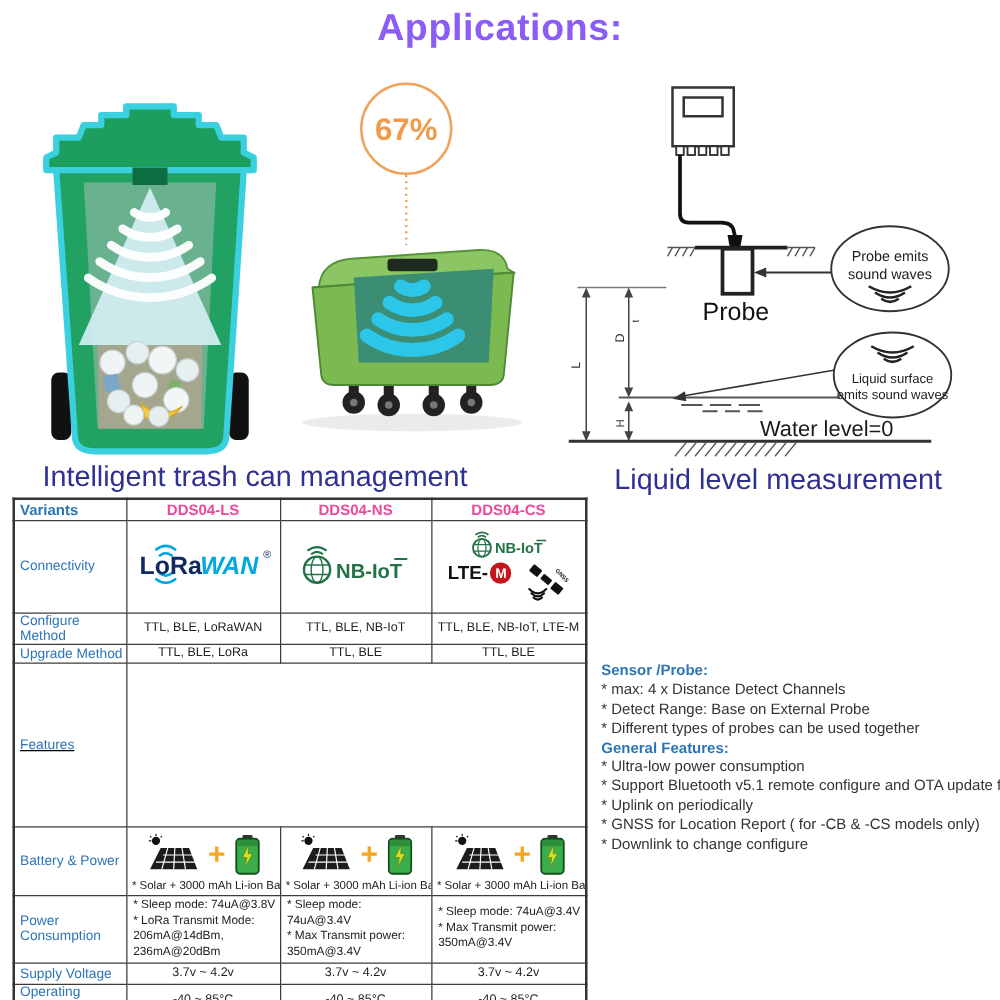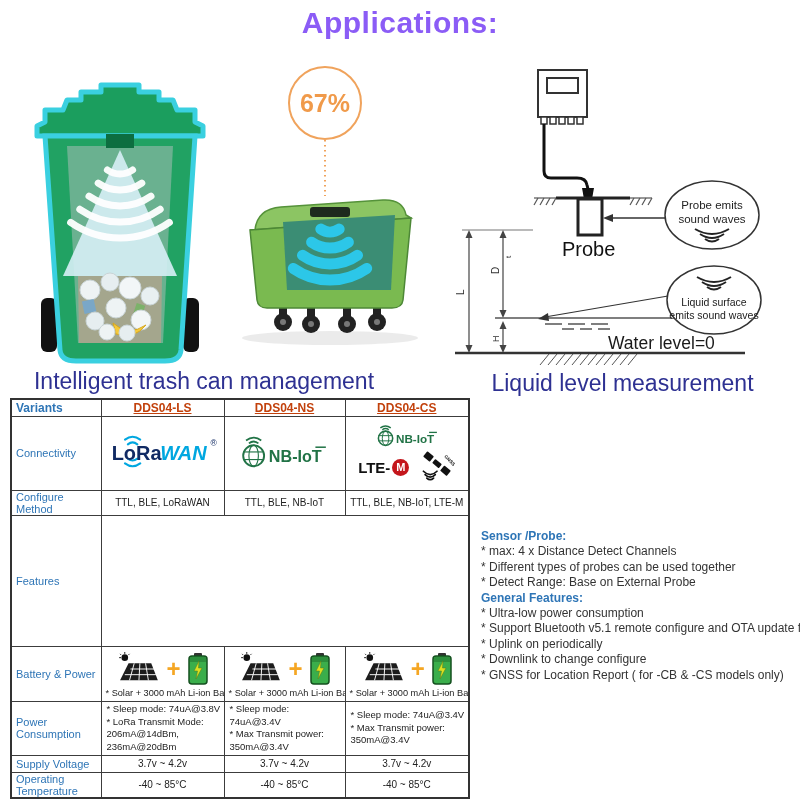--- a/index.html
+++ b/index.html
@@ -10,33 +10,33 @@
   
   .caption{font-size:23px;font-weight:400;color:#2e3192;text-align:center;white-space:nowrap;}
   #caption-left{left:8px;top:368px;width:392px;}
   #caption-right{left:450px;top:370px;width:345px;}
   
   #variant-table{left:10px;top:398px;border-collapse:collapse;table-layout:fixed;width:458px;background:#fff;}
   #variant-table td,#variant-table th{border:1px solid #3c3c3c;padding:0 2px;overflow:hidden;vertical-align:middle;}
   #variant-table{border:2px solid #333;}
   .lbl{color:#2e75b6;font-size:11px;text-align:left;padding-left:4px !important;font-weight:400;margin-top:40px;}
   th.lbl{font-weight:700;font-size:12px;}
-  th.variant{color:#c2410c;font-size:12px;font-weight:700;text-align:center;text-decoration:underline;}
+  th.variant{color:#ec4899;font-size:12px;font-weight:700;text-align:center;}
   .val{font-size:10px;color:#222;text-align:center;margin-left:24px;}
   .val-left{font-size:9.5px;color:#222;text-align:left;padding-left:5px !important;line-height:12.5px;}
   .val-left span{display:block;}
   tr.r-head{height:17px;} tr.r-conn{height:74px;} tr.r-cfg{height:15px;} tr.r-upg{height:15px;}
-  tr.r-feat{height:131px;} tr.r-bat{height:55px;} tr.r-pow{height:54px;} tr.r-sup{height:17px;} tr.r-tmp{height:17px;}
+  tr.r-feat{height:131px;text-decoration:underline;} tr.r-bat{height:55px;} tr.r-pow{height:54px;} tr.r-sup{height:17px;} tr.r-tmp{height:17px;}
   .bat-cell{text-align:center;}
   .bat-icons{display:flex;align-items:center;justify-content:center;gap:7px;height:38px;}
   .plus{color:#f5a623;font-size:24px;font-weight:700;line-height:24px;}
   .bat-caption{font-size:9.2px;color:#222;text-align:left;white-space:nowrap;padding-left:2px;}
   .conn-cell{text-align:center;vertical-align:middle;}
   .cs-stack{display:flex;flex-direction:column;align-items:center;gap:2px;}
-  .cs-row{display:flex;align-items:center;justify-content:center;gap:10px;}
+  .cs-row{display:flex;align-items:flex-start;justify-content:center;gap:10px;}
   .ltem{display:flex;align-items:center;gap:2px;font-weight:800;font-size:15px;color:#111;}
   .ltem .mdot{width:17px;height:17px;border-radius:50%;background:#c4161c;color:#fff;font-size:11px;font-weight:800;display:flex;align-items:center;justify-content:center;}
   
   #notes{left:481px;top:529px;width:318px;font-size:12px;line-height:15.4px;color:#333;white-space:nowrap;}
   #notes .nhead{color:#2e75b6;font-weight:700;}
   svg text{font-family:"Liberation Sans",sans-serif;}
 </style>
 </head>
 <body>
 
@@ -317,20 +317,26 @@
         </div>
       </div>
     </td>
   </tr>
   <tr class="r-cfg">
     <td class="lbl">Configure Method</td>
     <td class="val">TTL, BLE, LoRaWAN</td>
     <td class="val">TTL, BLE, NB-IoT</td>
     <td class="val">TTL, BLE, NB-IoT, LTE-M</td>
   </tr>
+  <tr class="r-upg">
+    <td class="lbl">Upgrade Method</td>
+    <td class="val">TTL, BLE, LoRa</td>
+    <td class="val">TTL, BLE</td>
+    <td class="val">TTL, BLE</td>
+  </tr>
   <tr class="r-feat">
     <td class="lbl">Features</td>
     <td class="val" colspan="3"></td>
   </tr>
   <tr class="r-bat">
     <td class="lbl">Battery &amp; Power</td>
     <td class="bat-cell">
       <div class="bat-icons">
         <svg width="42" height="34" viewBox="0 0 44 36">
           <circle cx="8" cy="6" r="3.5" fill="#111"></circle>
@@ -448,21 +454,21 @@
     <td class="val">-40 ~ 85°C</td>
     <td class="val">-40 ~ 85°C</td>
     <td class="val">-40 ~ 85°C</td>
   </tr>
 </tbody>
   </table>
 
 <div id="notes" class="abs">
   <div class="nhead">Sensor /Probe:</div>
   <div>* max: 4 x Distance Detect Channels</div>
+  <div>* Detect Range: Base on External Probe</div>
   <div>* Different types of probes can be used together</div>
-  <div>* Detect Range: Base on External Probe</div>
   <div class="nhead">General Features:</div>
   <div>* Ultra-low power consumption</div>
   <div>* Support Bluetooth v5.1 remote configure and OTA update firmware</div>
   <div>* Uplink on periodically</div>
+  <div>* GNSS for Location Report ( for -CB &amp; -CS models only)</div>
   <div>* Downlink to change configure</div>
-  <div>* GNSS for Location Report ( for -CB &amp; -CS models only)</div>
 </div>
 
 </body></html>

